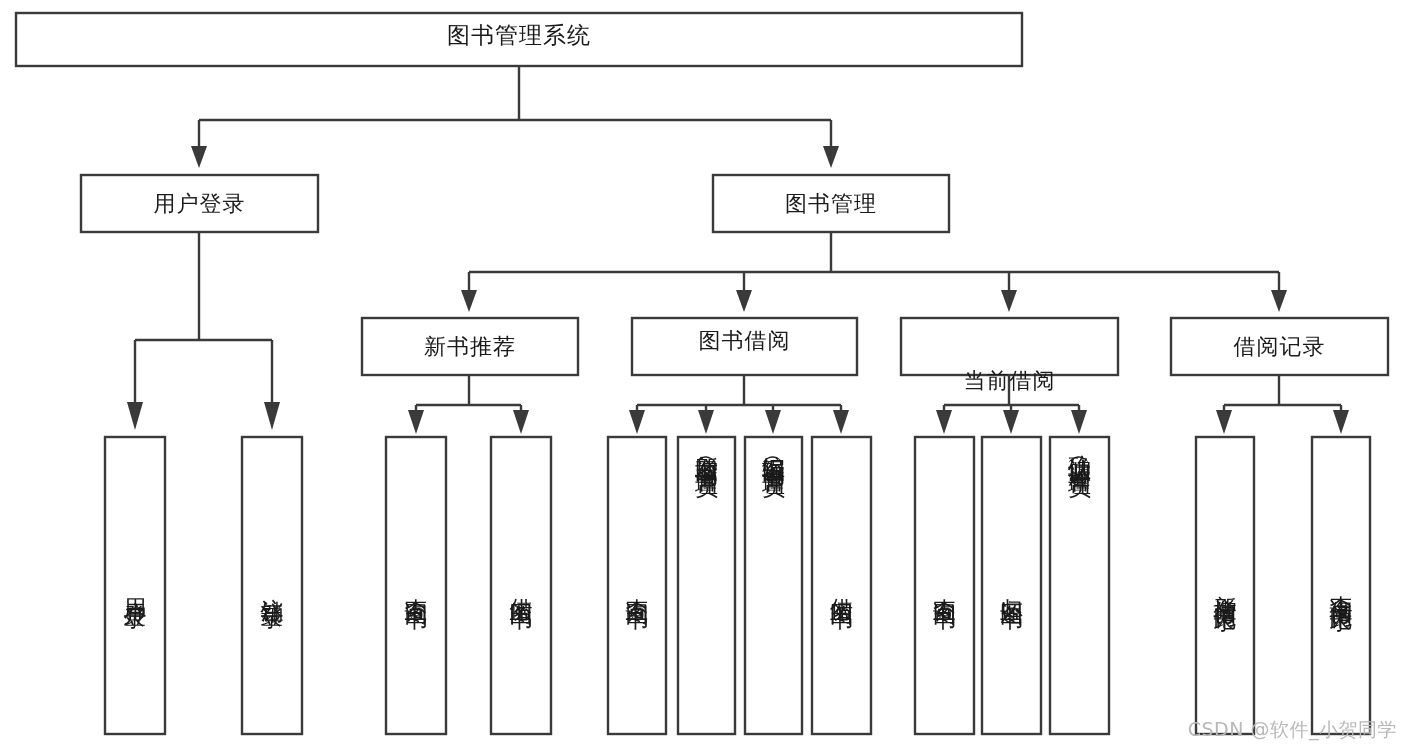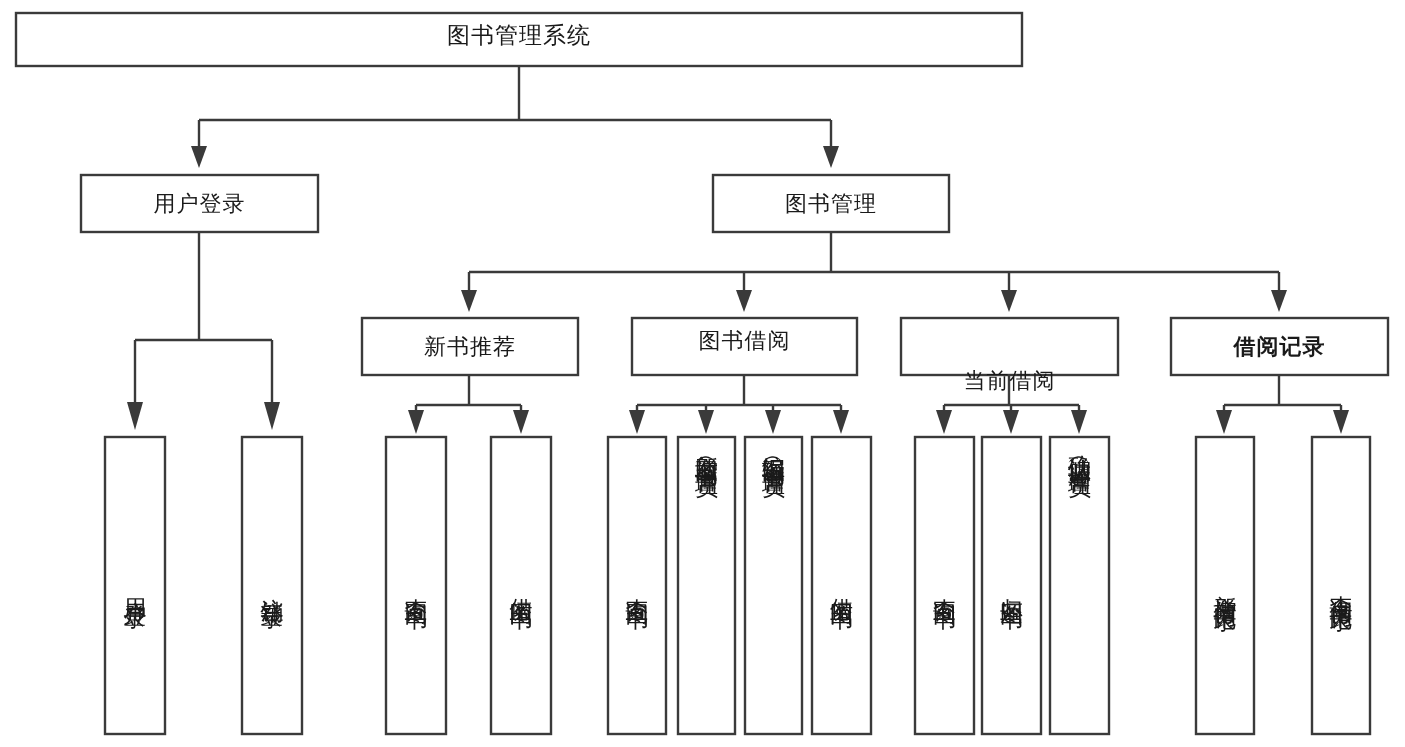--- a/index.html
+++ b/index.html
@@ -212,21 +212,21 @@
   </div>
 
   <div class="hlabel-wrap" style="left:632px; top:318px; width:225px; height:46px;">
     <span class="hlabel-text">图书借阅</span>
   </div>
 
   <div class="hlabel-wrap" style="left:901px; top:318px; width:217px; height:57px;margin-top:34px;">
     <span class="hlabel-text">当前借阅</span>
   </div>
 
-  <div class="hlabel-wrap" style="left:1171px; top:318px; width:217px; height:57px;font-weight:bold;">
+  <div class="hlabel-wrap" style="left:1171px; top:318px; width:217px; height:57px;">
     <span class="hlabel-text">借阅记录</span>
   </div>
 
   <div class="vlabel-wrap" style="left:105px; top:437px; width:60px; height:297px;">
     <span class="vlabel-text">用户登录</span>
   </div>
   <div class="vlabel-wrap" style="left:242px; top:437px; width:60px; height:297px;">
     <span class="vlabel-text">注销登录</span>
   </div>
 
@@ -260,14 +260,15 @@
     <span class="vlabel-text">确认归还（管理员）</span>
   </div>
 
   <div class="vlabel-wrap" style="left:1196px; top:437px; width:58px; height:297px;">
     <span class="vlabel-text">新增借阅记录</span>
   </div>
   <div class="vlabel-wrap" style="left:1312px; top:437px; width:58px; height:297px;">
     <span class="vlabel-text">查询借阅记录</span>
   </div>
 
+  <div id="watermark">CSDN @软件_小贺同学</div>
 
 </div>
 
 </body></html>

